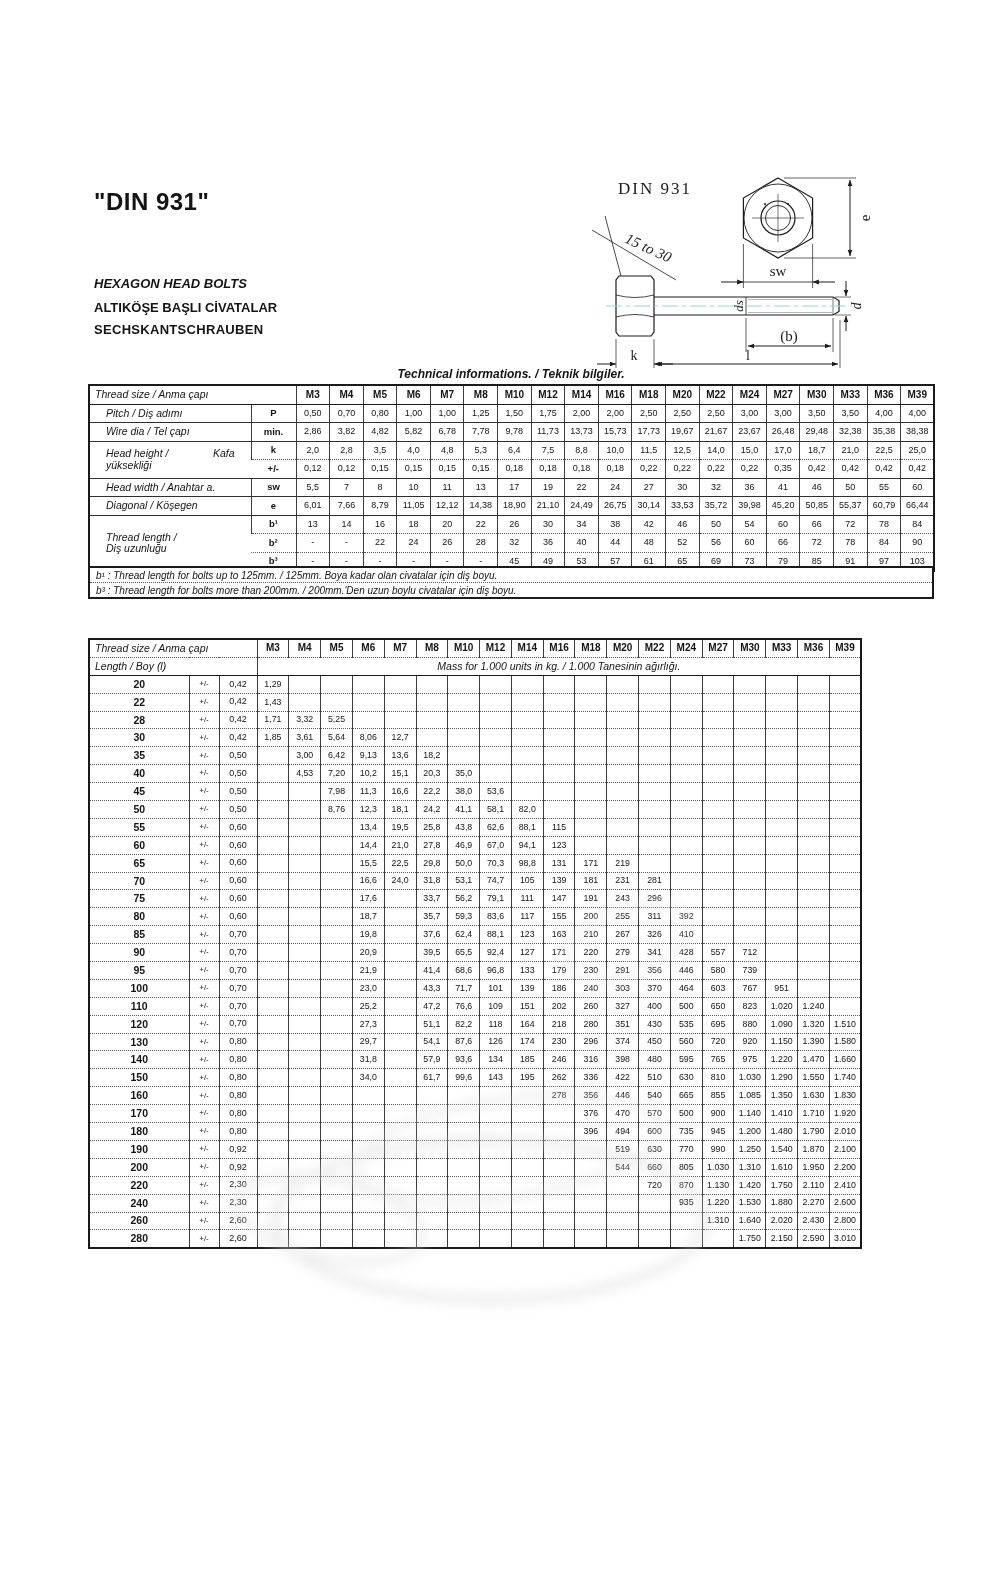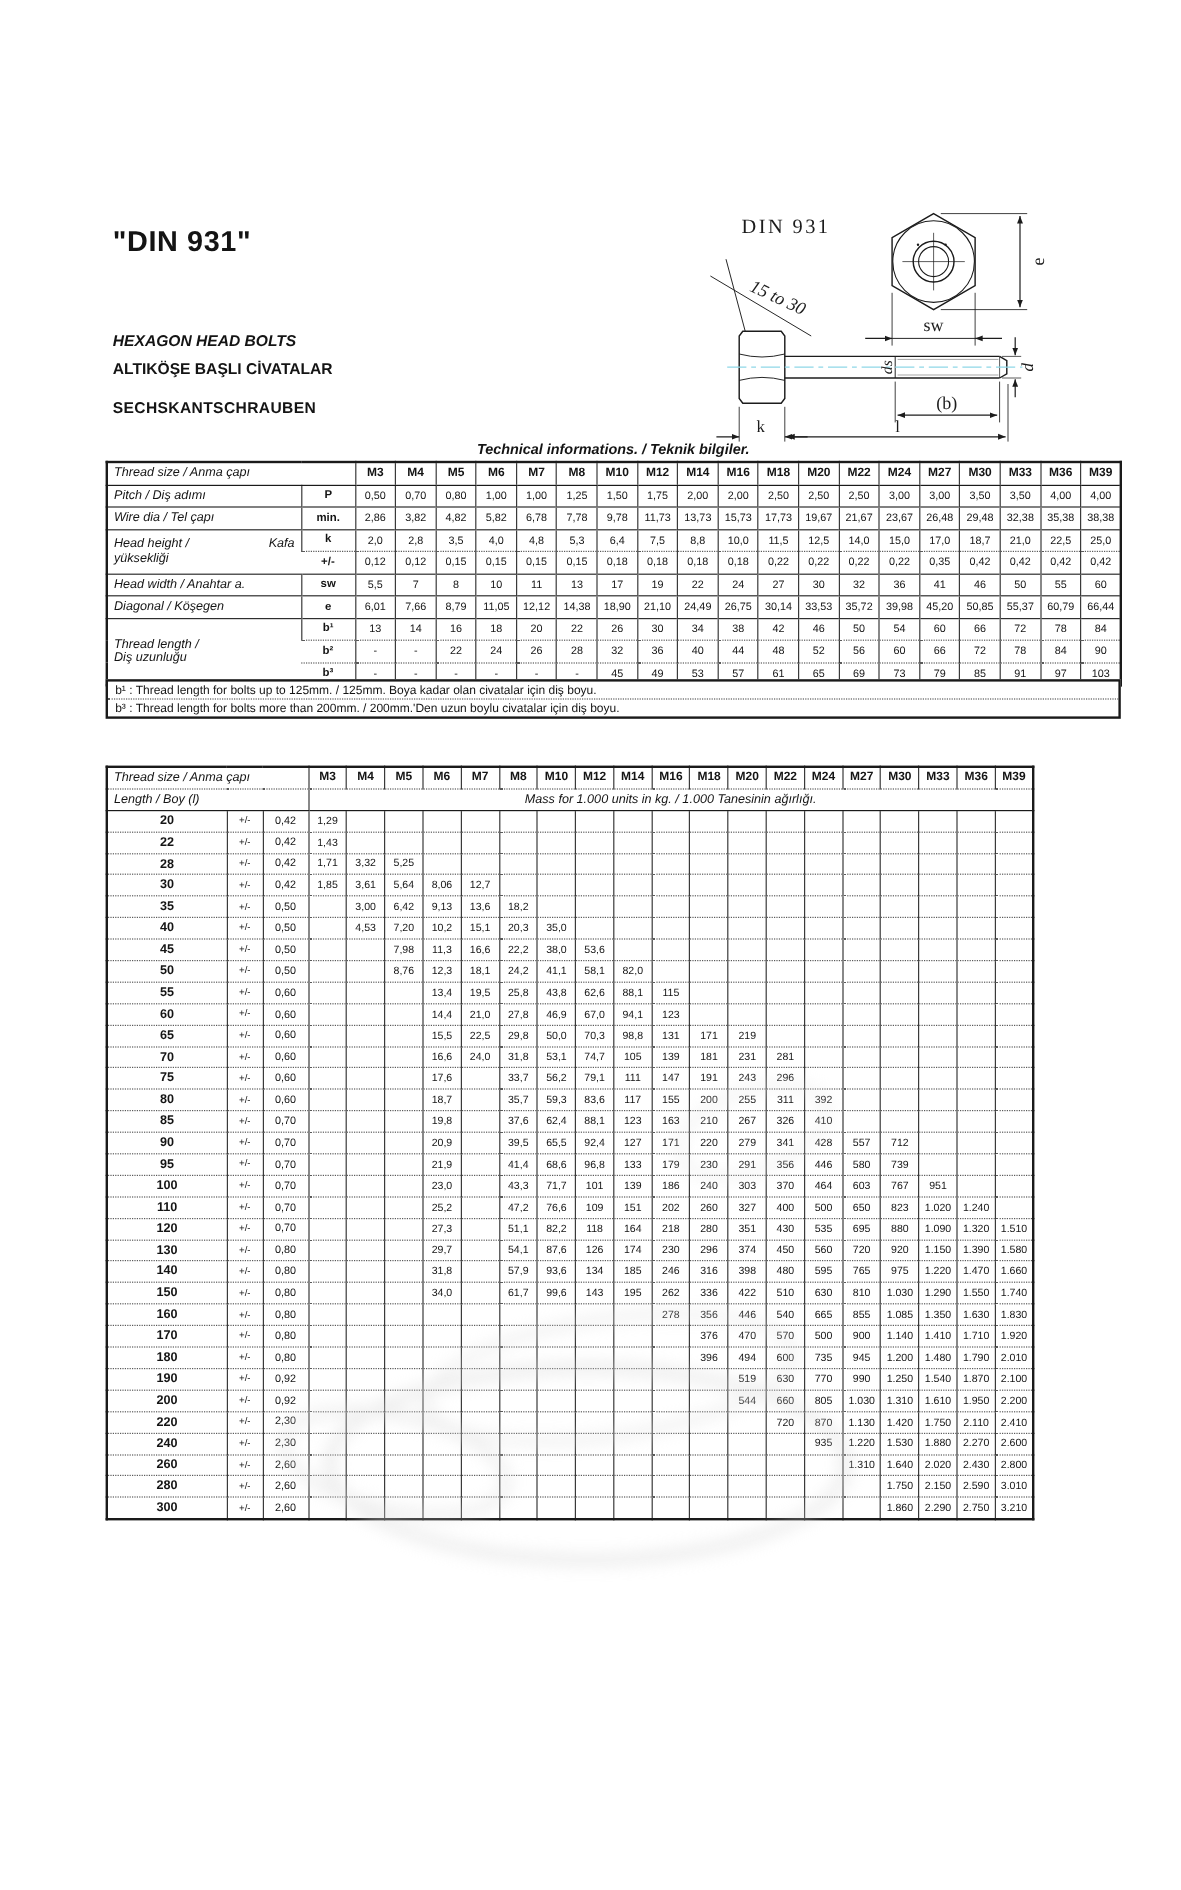--- a/index.html
+++ b/index.html
@@ -5,50 +5,50 @@
   html,body{margin:0;padding:0;}
   body{
     width:984px;height:1575px;position:relative;background:#ffffff;
     font-family:"Liberation Sans",sans-serif;color:#141414;overflow:hidden;
   }
   .page{position:absolute;inset:0;background:#fff;}
 
   .title{position:absolute;left:94px;top:188px;font-size:24px;font-weight:bold;letter-spacing:.5px;}
   .sub-en{position:absolute;left:94px;top:276px;font-size:13px;font-style:italic;font-weight:bold;}
   .sub-tr{position:absolute;left:94px;top:300px;font-size:13px;font-weight:bold;}
-  .sub-de{position:absolute;left:94px;top:332px;font-size:13px;font-weight:600;letter-spacing:.3px;}
+  .sub-de{position:absolute;left:94px;top:322px;font-size:13px;font-weight:600;letter-spacing:.3px;}
   .techinfo{position:absolute;left:88px;top:367px;width:846px;text-align:center;
     font-size:12px;font-style:italic;font-weight:bold;}
 
   table{border-collapse:collapse;table-layout:fixed;position:absolute;background:#fff;}
   #tech-table{left:88px;top:384px;width:846px;border:2px solid #1a1a1a;}
   #mass-table{left:88px;top:638px;width:772px;border:2px solid #1a1a1a;}
   td{border-left:1px solid #3a3a3a;border-top:1px dotted #5a5a5a;text-align:center;
      vertical-align:middle;padding:0;font-size:9px;line-height:1.05;white-space:nowrap;overflow:hidden;}
   td:first-child{border-left:none;}
   tr:first-child td{border-top:none;}
   .size-h{font-weight:bold;font-size:10px;}
   .corner{font-style:italic;text-align:left;padding-left:5px;font-size:10.5px;}
   #tech-table td{height:17.5px;}
-  #tech-table .label{font-style:italic;text-align:left;padding:0 5px;font-size:10.5px;}
+  #tech-table .label{font-style:italic;text-align:left;padding:0 16px;font-size:10.5px;}
   #tech-table .sym{font-weight:bold;font-size:9.5px;}
   #tech-table .val{font-size:9px;}
   #tech-table tr.hdr td{border-bottom:1.5px solid #1a1a1a;}
   tr.group-start td{border-top:1px solid #2e2e2e;}
   .lline{display:flex;justify-content:space-between;}
   #mass-table td{height:16.9px;}
   #mass-table .len{font-weight:bold;font-size:10.5px;}
   #mass-table .pm{font-size:8px;}
   #mass-table .tol{font-size:9px;}
   #mass-table .mval{font-size:8.8px;}
   #mass-table .masshdr{font-style:italic;font-size:10.5px;}
   #mass-table tr.hdr2 td{border-bottom:1.5px solid #1a1a1a;margin-left:24px;}
 
   #footnotes{position:absolute;left:88px;top:566px;width:842px;border:2px solid #1a1a1a;background:#fff;}
-  .fnote{font-size:10px;padding:1.5px 6px;border-top:1px dotted #5a5a5a;}
+  .fnote{font-size:10px;font-style:italic;padding:1.5px 6px;border-top:1px dotted #5a5a5a;}
   .fnote:first-child{border-top:none;}
   .values-note{position:absolute;left:88px;top:621px;width:772px;text-align:center;
     font-size:10px;font-style:italic;}
 
   .diagram{position:absolute;left:588px;top:166px;width:372px;height:205px;}
   .diagram text{font-family:"Liberation Serif",serif;fill:#1c1c1c;}
 
   .watermark{position:absolute;left:230px;top:1075px;width:560px;height:235px;
     filter:blur(6px);opacity:.45;pointer-events:none;}
   .w1{position:absolute;left:40px;top:60px;width:420px;height:150px;border:10px solid #d7d7d7;border-radius:50%;}
@@ -1246,44 +1246,20 @@
           <td class="mval"></td>
           <td class="mval"></td>
           <td class="mval"></td>
           <td class="mval"></td>
           <td class="mval"></td>
           <td class="mval">1.750</td>
           <td class="mval">2.150</td>
           <td class="mval">2.590</td>
           <td class="mval">3.010</td>
         </tr>
-        <tr>
-          <td class="len">300</td>
-          <td class="pm">+/-</td>
-          <td class="tol">2,60</td>
-          <td class="mval"></td>
-          <td class="mval"></td>
-          <td class="mval"></td>
-          <td class="mval"></td>
-          <td class="mval"></td>
-          <td class="mval"></td>
-          <td class="mval"></td>
-          <td class="mval"></td>
-          <td class="mval"></td>
-          <td class="mval"></td>
-          <td class="mval"></td>
-          <td class="mval"></td>
-          <td class="mval"></td>
-          <td class="mval"></td>
-          <td class="mval"></td>
-          <td class="mval">1.860</td>
-          <td class="mval">2.290</td>
-          <td class="mval">2.750</td>
-          <td class="mval">3.210</td>
-        </tr>
       </tbody>
     </table>
 
   <div class="watermark">
     <div class="w1"></div>
     <div class="w2"></div>
     <div class="w3"></div>
     <div class="w4"></div>
   </div>
 </div>

